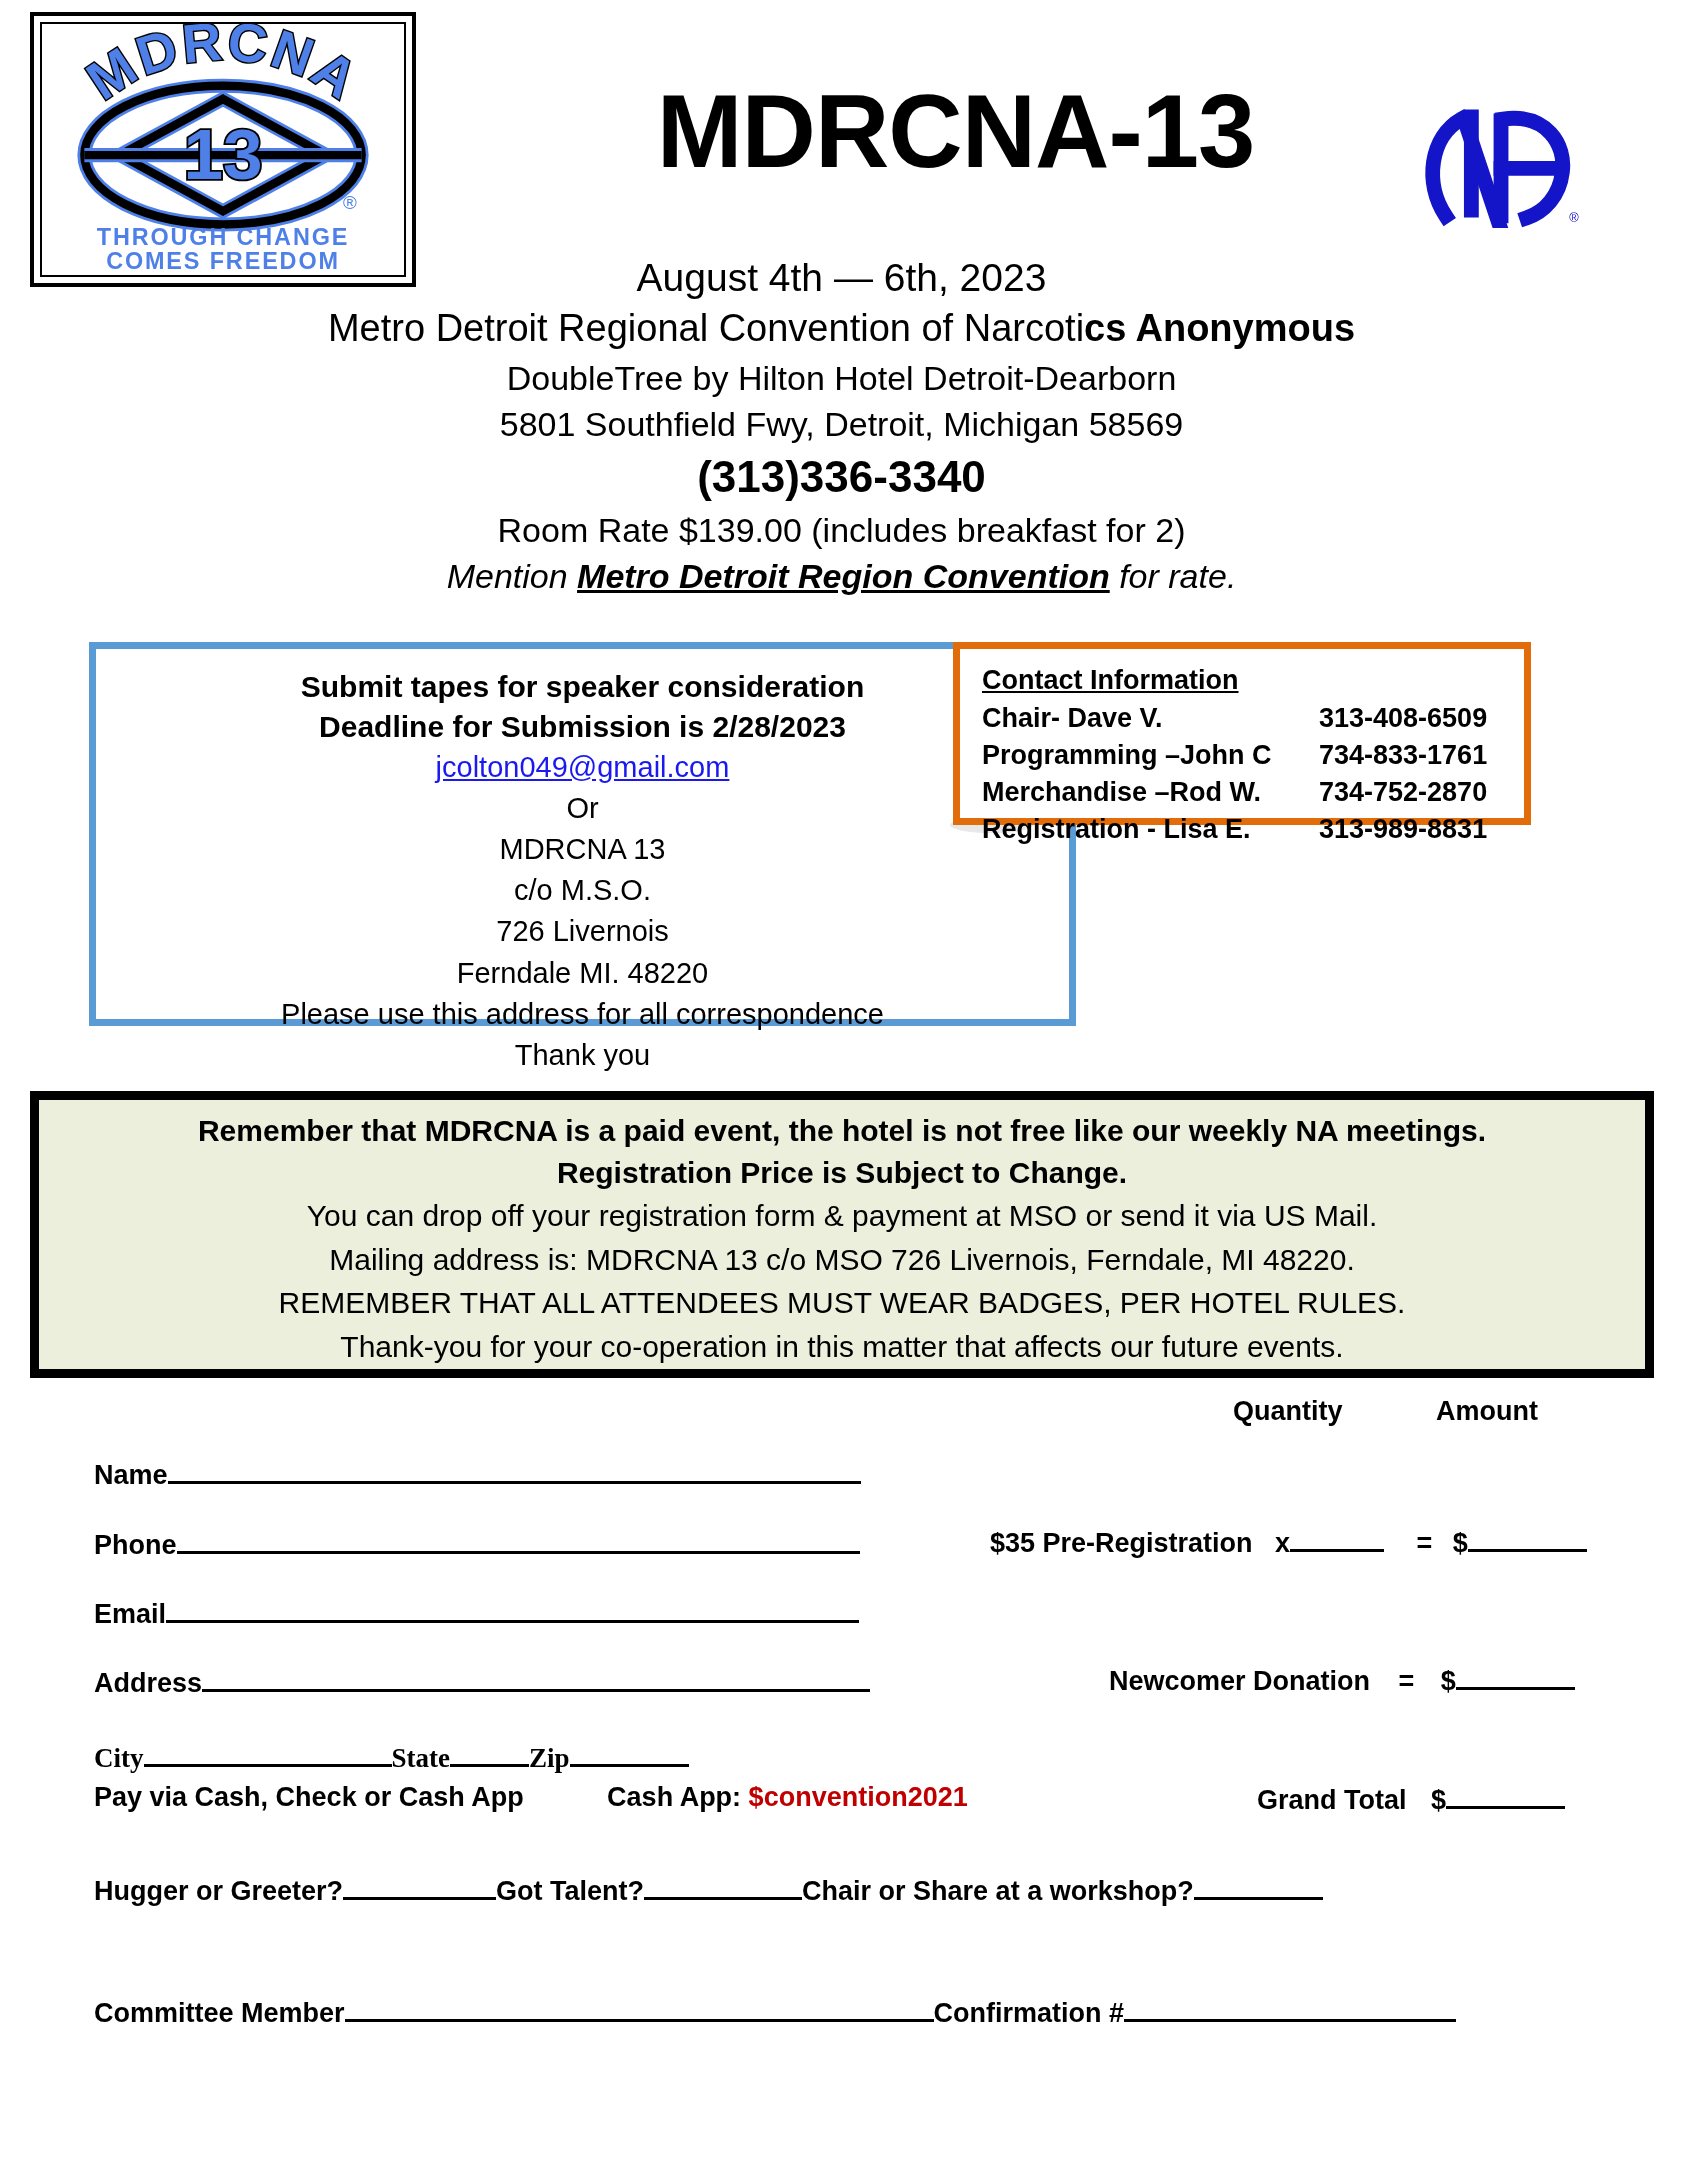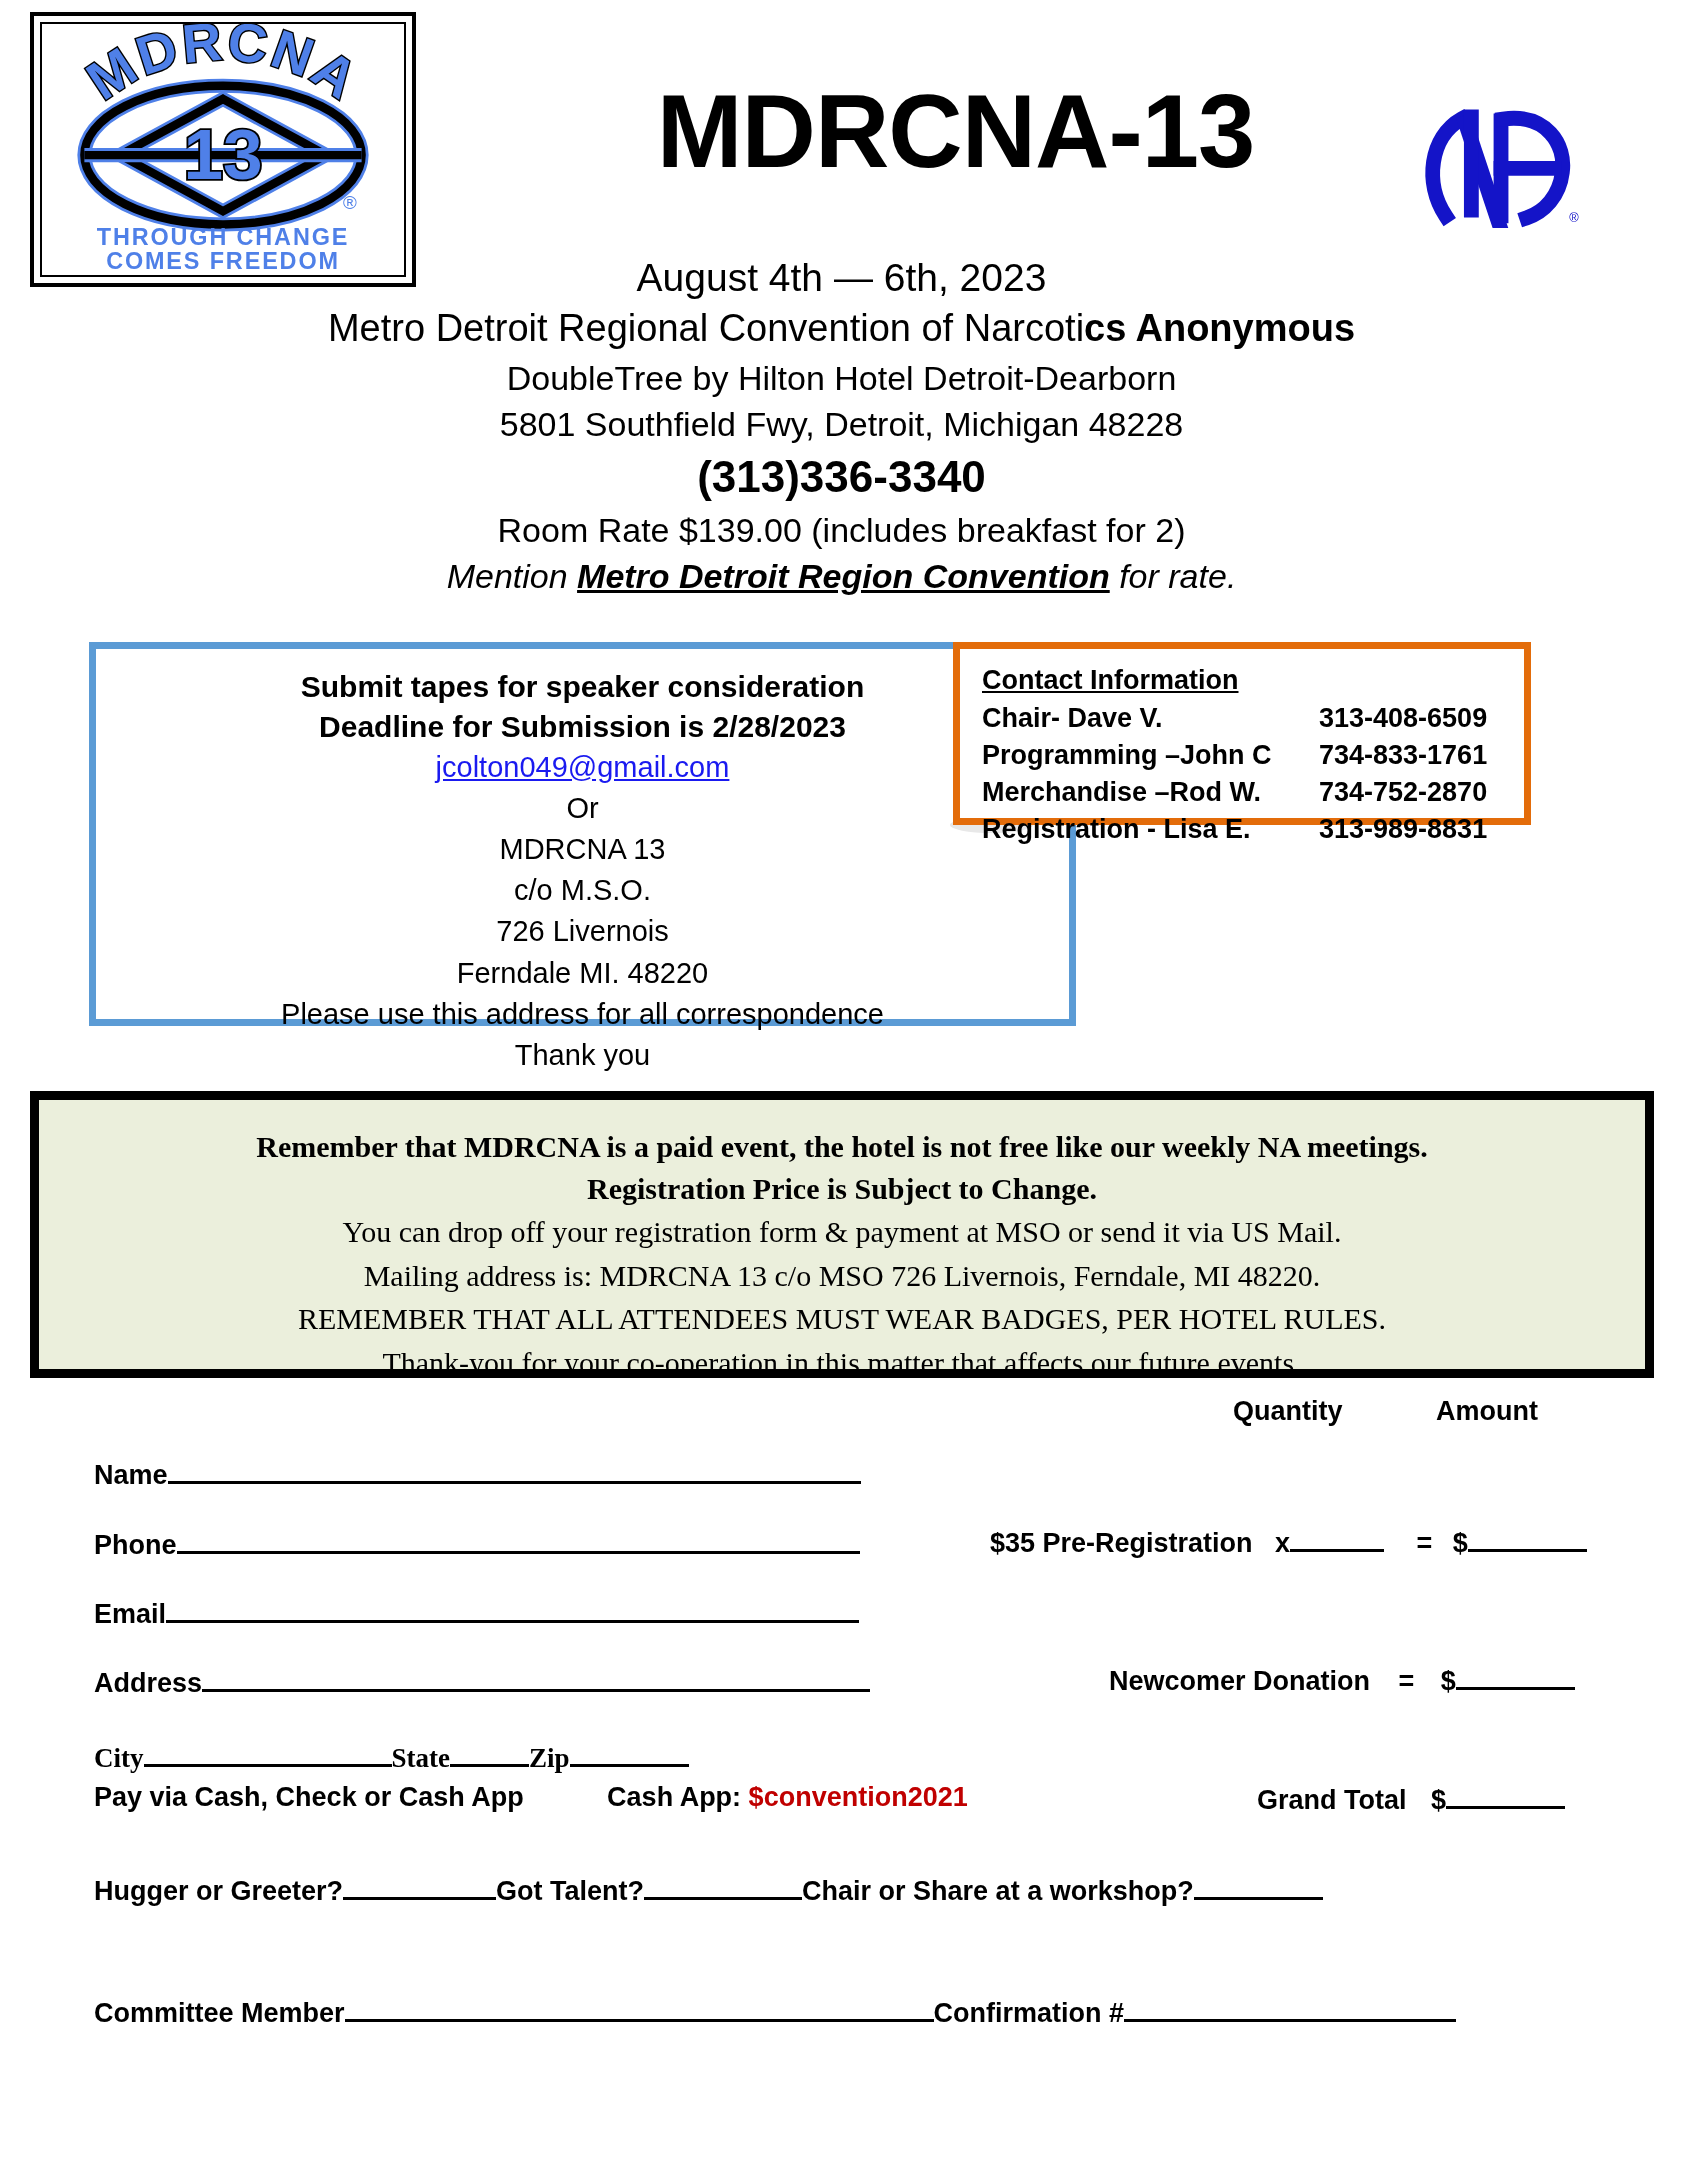--- a/index.html
+++ b/index.html
@@ -190,21 +190,21 @@
     left: 30px;
     top: 1091px;
     width: 1624px;
     height: 287px;
     border: 9px solid #000;
     background: #ebefdc;
     box-sizing: border-box;
     overflow: hidden;
     text-align: center;
   }
-  .notice-inner { padding-top: 26px; font-family: Liberation Serif, serif; }
+  .notice-inner { padding-top: 10px; }
   .notice-bold {
     font-size: 30px;
     font-weight: bold;
     line-height: 1.4;
   }
   .notice-normal {
     font-size: 30px;
     line-height: 1.45;
   }
   .notice-small {
@@ -307,21 +307,21 @@
   </div>
 
   <div class="title-block">
     <h1 class="main-title">MDRCNA-13</h1>
   </div>
 
   <div class="sub-lines">
     <div class="line-dates">August 4th — 6th, 2023</div>
     <div class="line-convention"><span>Metro Detroit Regional Convention of Narcoti</span><span class="bold-part">cs Anonymous</span></div>
     <div class="line-hotel">DoubleTree by Hilton Hotel Detroit-Dearborn</div>
-    <div class="line-address">5801 Southfield Fwy, Detroit, Michigan 48228</div>
+    <div class="line-address">5801 Southfield Fwy, Detroit, Michigan 58569</div>
     <div class="line-phone">(313)336-3340</div>
     <div class="line-rate">Room Rate $139.00 (includes breakfast for 2)</div>
     <div class="line-mention"><span>Mention </span><span class="mention-em">Metro Detroit Region Convention</span><span> for rate.</span></div>
   </div>
 </div>
 
 <div class="mid-row">
 
   <div class="tapes-box">
     <div class="tapes-inner">

